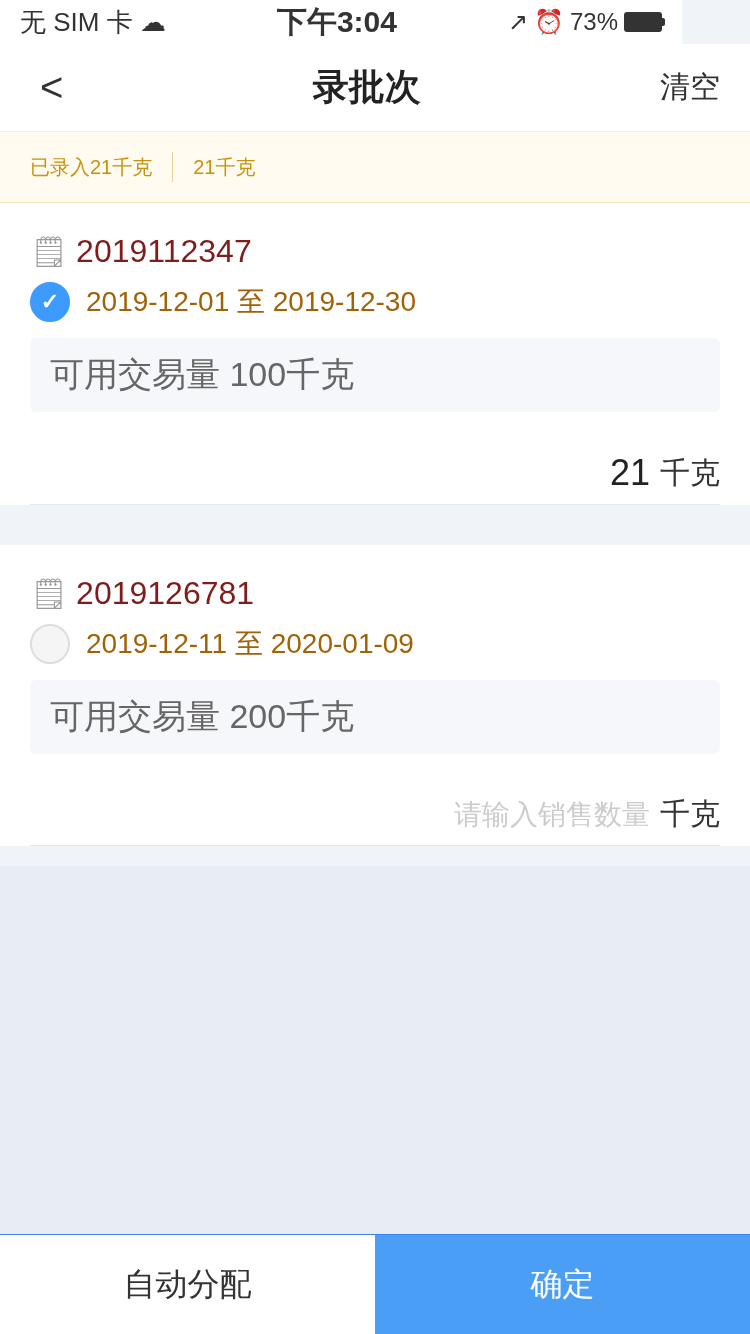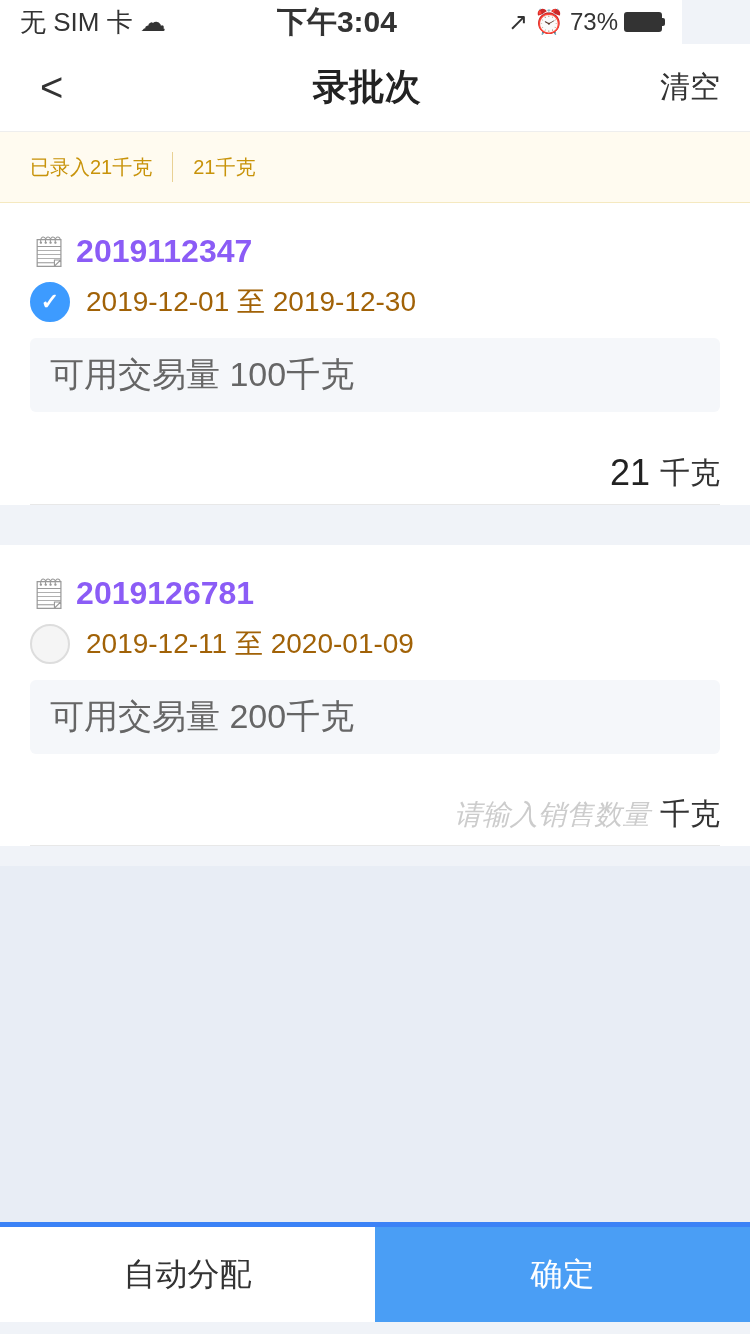--- a/index.html
+++ b/index.html
@@ -103,22 +103,22 @@
       align-items: center;
       margin-bottom: 12px;
     }
     .batch-id-icon {
       font-size: 30px;
       color: #999;
       margin-right: 8px;
     }
     .batch-id {
       font-size: 32px;
-      color: #8b5cf6;
-      font-weight: 700;
+      color: #7f1d1d;
+      font-weight: 400;
     }
 
     .batch-date-row {
       display: flex;
       align-items: center;
       gap: 16px;
       margin-bottom: 16px;
     }
     .radio-circle {
       width: 40px;
@@ -183,40 +183,39 @@
       height: 20px;
       background: #f0f3f8;
     }
 
     
     .quantity-placeholder {
       font-size: 28px;
       color: #ccc;
       text-align: right;
       flex: 1;
-      font-style: italic;
     }
 
     
     .bottom-empty {
       background: #e8edf5;
       flex: 1;
       min-height: 400px;
     }
 
     
     .bottom-buttons {
       position: fixed;
-      bottom: 12px;
+      bottom: 0;
       left: 0;
       width: 750px;
       height: 100px;
       display: flex;
       background: #fff;
-      border-top: 5px solid #3b82f6;
+      border-top: 1px solid #3b82f6;
     }
     .btn-auto {
       flex: 1;
       display: flex;
       align-items: center;
       justify-content: center;
       font-size: 32px;
       color: #333;
       background: #fff;
       cursor: pointer;

